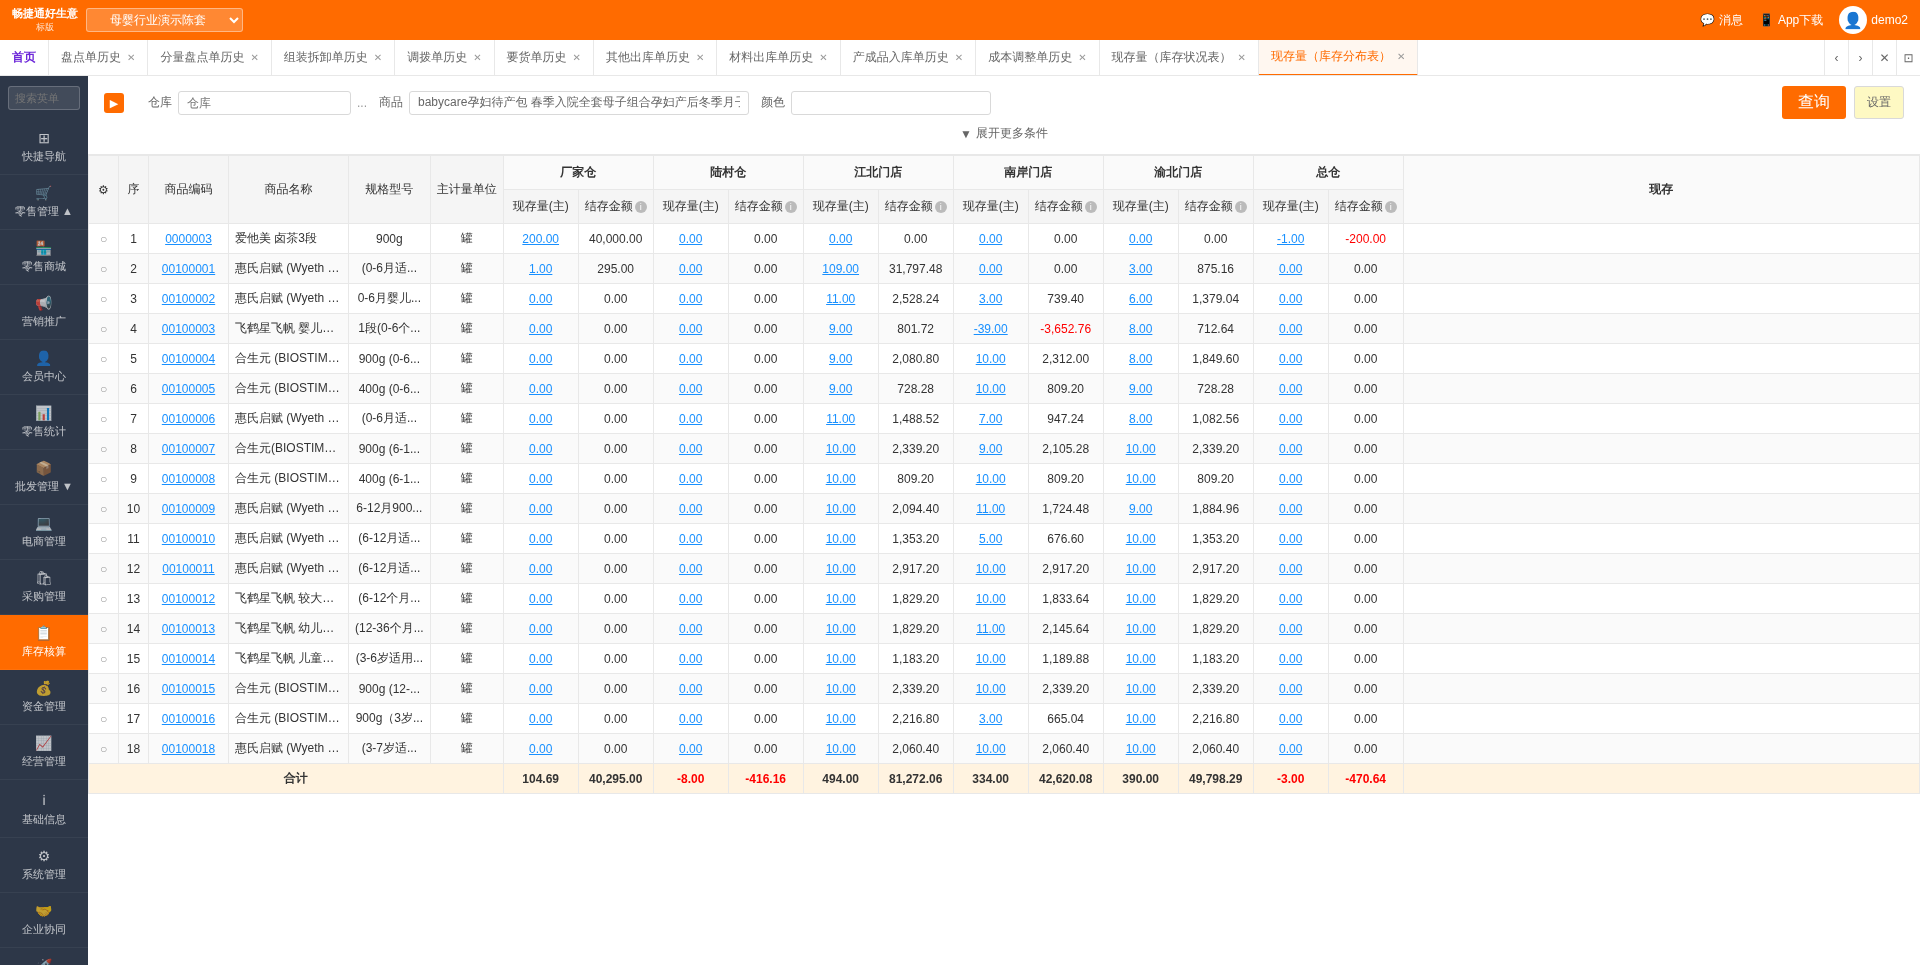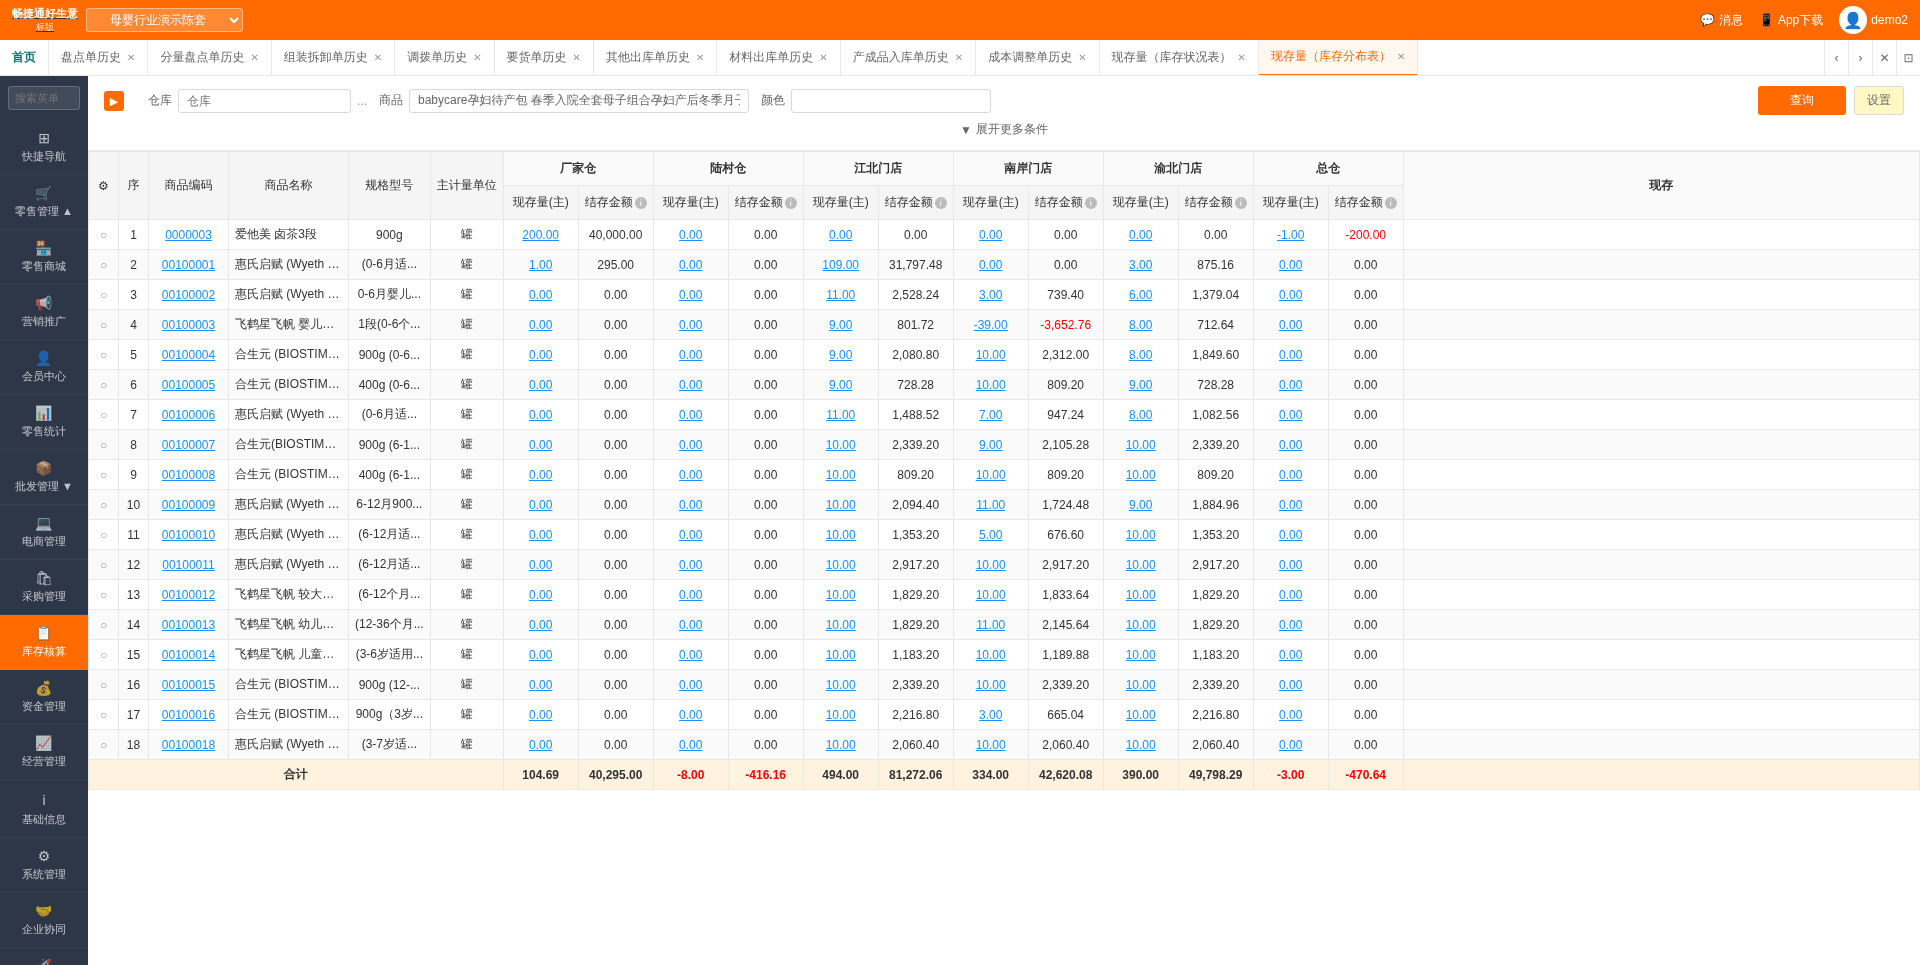--- a/index.html
+++ b/index.html
@@ -1,34 +1,34 @@
 <!DOCTYPE html>
 <html><head>
   <meta charset="utf-8">
   <style>
     * { box-sizing: border-box; margin: 0; padding: 0; }
     body { font-family: 'Microsoft YaHei', Arial, sans-serif; font-size: 12px; background: #f5f5f5; color: #333; overflow: hidden; height: 965px; }
     
     
     .top-bar { height: 40px; background: #ff6b00; display: flex; align-items: center; justify-content: space-between; padding: 0 12px; }
     .top-bar-left { display: flex; align-items: center; gap: 8px; }
-    .logo-area { display: flex; flex-direction: column; align-items: center; text-decoration: underline; }
+    .logo-area { display: flex; flex-direction: column; align-items: center; }
     .logo-text { color: white; font-size: 11px; font-weight: bold; }
     .logo-sub { color: rgba(255,255,255,0.8); font-size: 9px; }
     .store-selector { background: rgba(255,255,255,0.2); border: 1px solid rgba(255,255,255,0.4); color: white; padding: 3px 20px 3px 19px; font-size: 12px; cursor: pointer; border-radius: 3px; }
     .top-bar-right { display: flex; align-items: center; gap: 16px; color: white; font-size: 12px; }
     .top-icon { display: flex; align-items: center; gap: 4px; cursor: pointer; }
     .avatar { width: 28px; height: 28px; border-radius: 50%; background: #fff; display: flex; align-items: center; justify-content: center; overflow: hidden; }
     
     
     .nav-tabs { height: 36px; background: #fff; border-bottom: 1px solid #e8e8e8; display: flex; align-items: center; overflow: hidden; }
     .nav-tab { height: 36px; padding: 0 12px; display: flex; align-items: center; gap: 6px; white-space: nowrap; font-size: 12px; cursor: pointer; border-right: 1px solid #e8e8e8; color: #666; flex-shrink: 0; }
     .nav-tab.active { background: #fff7f0; color: #ff6b00; border-bottom: 2px solid #ff6b00; }
     .nav-tab .close-x { color: #999; font-size: 10px; cursor: pointer; }
-    .nav-tab.home { color: #0f766e; font-weight: bold; }
+    .nav-tab.home { color: #6d28d9; font-weight: bold; }
     .nav-arrows { display: flex; align-items: center; margin-left: auto; }
     .nav-arrow { width: 24px; height: 36px; display: flex; align-items: center; justify-content: center; cursor: pointer; color: #666; border-left: 1px solid #e8e8e8; }
     .nav-close-all { width: 24px; height: 36px; display: flex; align-items: center; justify-content: center; cursor: pointer; color: #666; border-left: 1px solid #e8e8e8; }
     .nav-expand { width: 24px; height: 36px; display: flex; align-items: center; justify-content: center; cursor: pointer; color: #666; border-left: 1px solid #e8e8e8; }
 
     
     .main-layout { display: flex; height: calc(965px - 40px - 36px); }
     
     
     .sidebar { width: 88px; background: #2d3748; display: flex; flex-direction: column; flex-shrink: 0; overflow-y: auto; }
@@ -51,21 +51,21 @@
     
     
     .filter-area { background: white; padding: 10px 16px; border-bottom: 1px solid #e8e8e8; }
     .filter-row { display: flex; align-items: center; gap: 12px; flex-wrap: wrap; }
     .filter-item { display: flex; align-items: center; gap: 6px; }
     .filter-label { color: #666; font-size: 12px; white-space: nowrap; }
     .filter-input { border: 1px solid #d9d9d9; padding: 4px 8px; font-size: 12px; border-radius: 3px; min-width: 80px; }
     .filter-input-long { border: 1px solid #d9d9d9; padding: 4px 8px; font-size: 12px; border-radius: 3px; width: 340px; color: #666; }
     .filter-dots { color: #999; cursor: pointer; }
     .btn-expand { color: #666; font-size: 12px; cursor: pointer; display: flex; align-items: center; gap: 4px; }
-    .btn-query { background: #ff6b00; color: white; border: none; padding: 6px 32px; font-size: 12px; border-radius: 3px; cursor: pointer; }
+    .btn-query { background: #ff6b00; color: white; border: none; padding: 6px 16px; font-size: 16px; border-radius: 3px; cursor: pointer; }
     .btn-settings { background: #fef9c3; color: #666; border: 1px solid #d9d9d9; padding: 5px 12px; font-size: 12px; border-radius: 3px; cursor: pointer; }
     .expand-row { display: flex; align-items: center; justify-content: center; padding: 6px 0 2px; }
     .orange-arrow { display: inline-block; width: 20px; height: 20px; background: #ff6b00; color: white; text-align: center; line-height: 20px; border-radius: 3px; cursor: pointer; font-size: 11px; margin-right: 12px; }
     
     
     .table-container { flex: 1; overflow: auto; background: white; margin: 0; }
     table { width: 100%; border-collapse: collapse; font-size: 12px; }
     thead tr { background: #f5f5f5; }
     thead th { padding: 8px 6px; text-align: center; border: 1px solid #e8e8e8; white-space: nowrap; font-weight: normal; color: #333; position: sticky; top: 0; z-index: 2; background: #f5f5f5; }
     thead th.group-header { background: #fafafa; font-weight: bold; }

